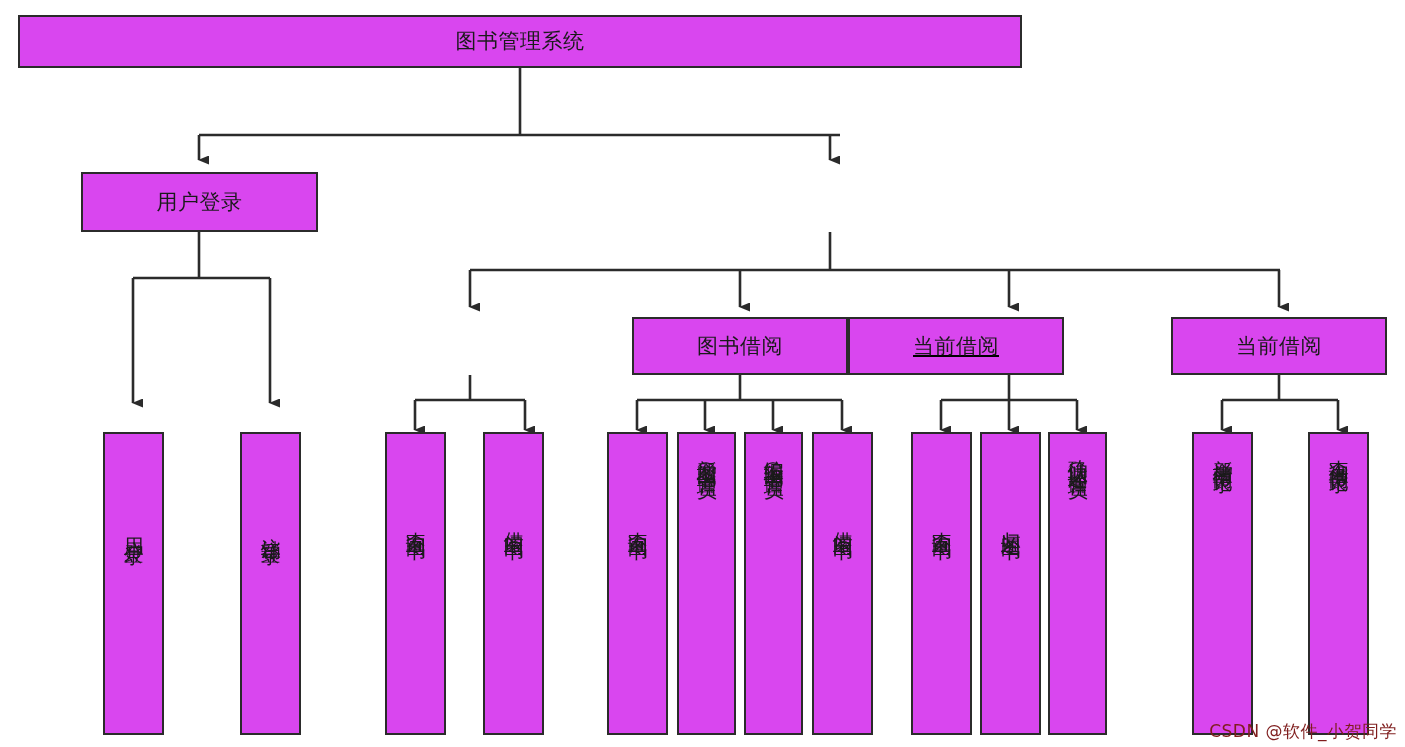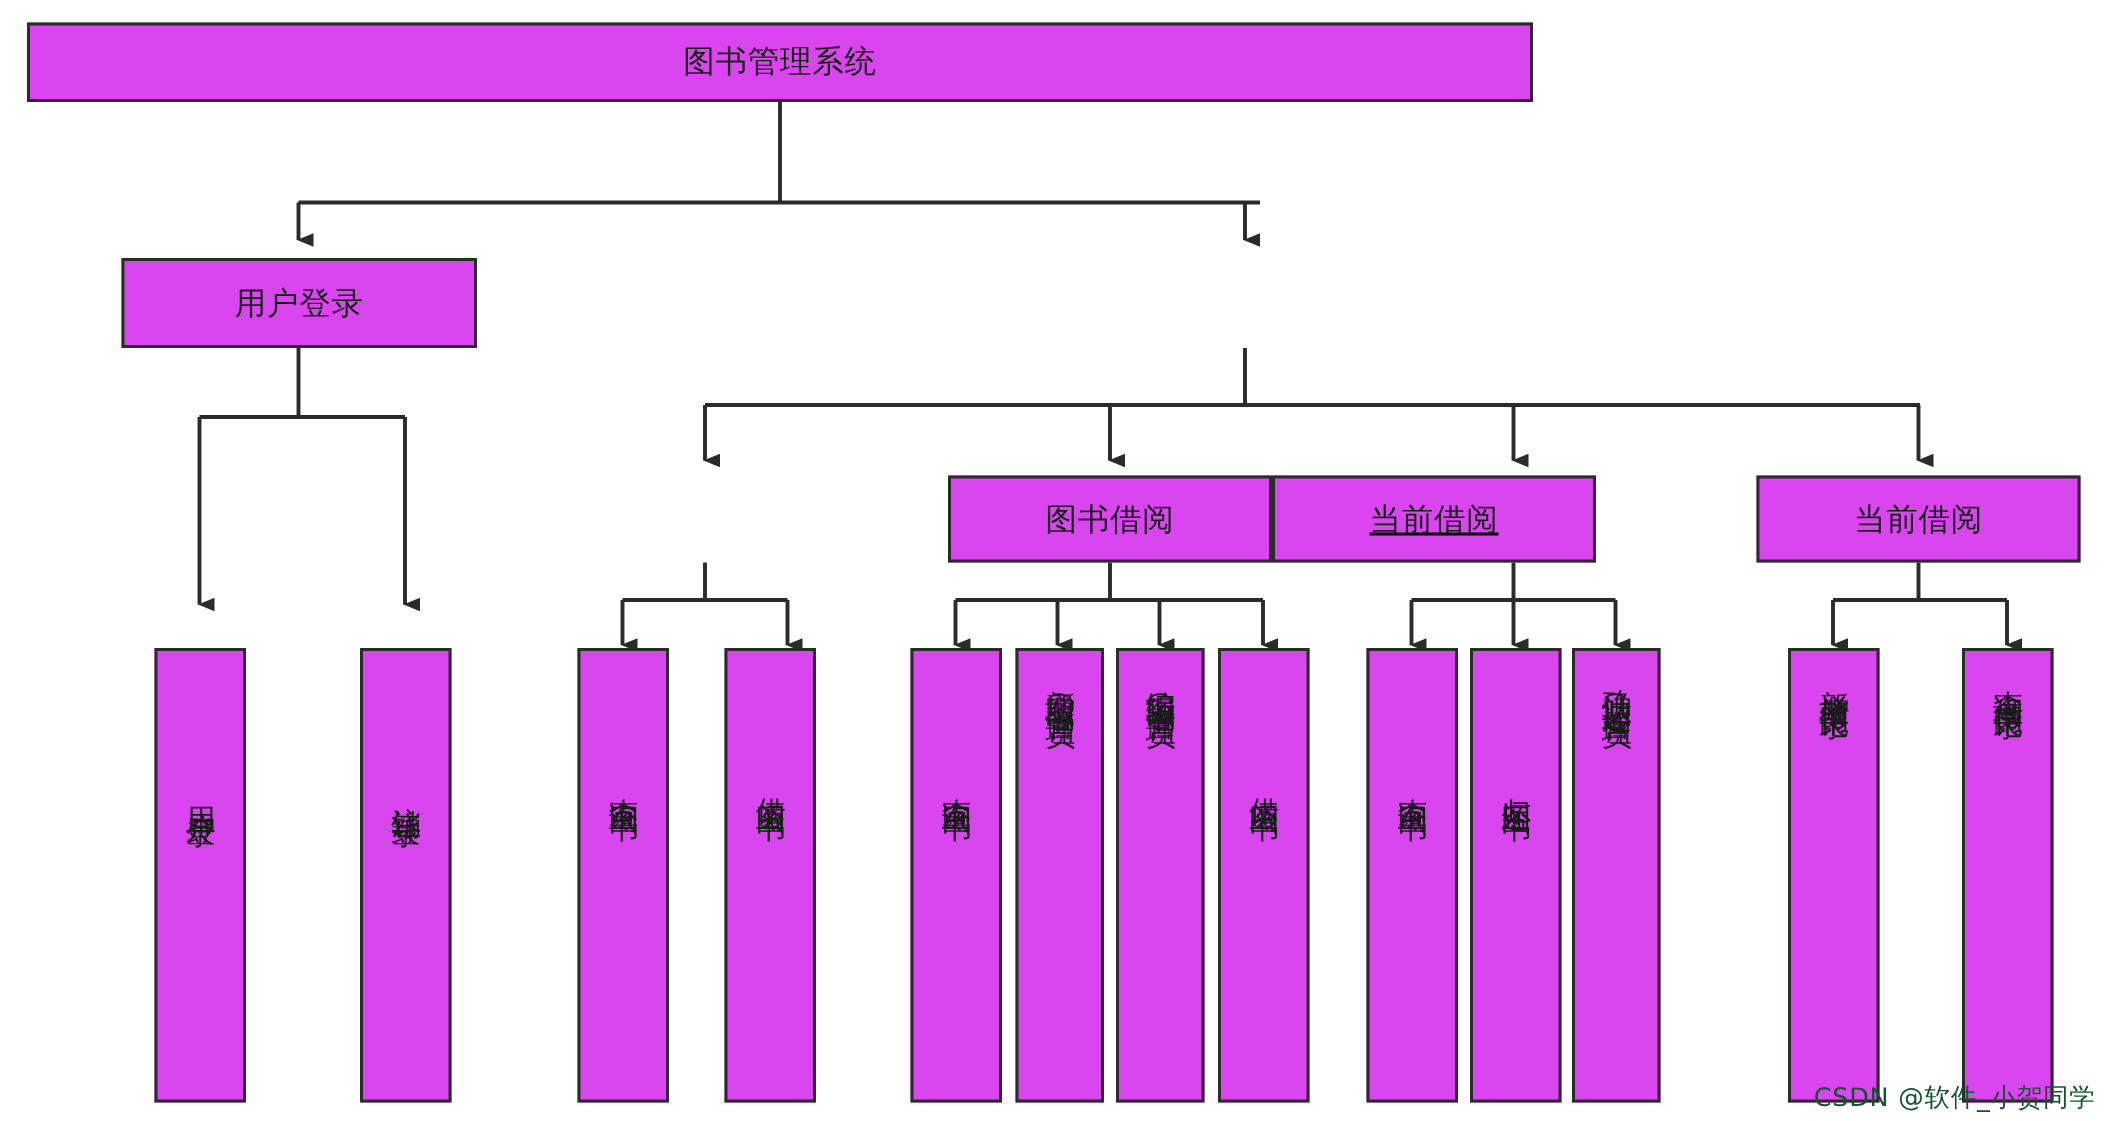--- a/index.html
+++ b/index.html
@@ -57,21 +57,21 @@
   .node.vertical.mid .node-label {
     margin-top: 78px;
   }
   .node.vertical.mid2 .node-label {
     margin-top: 72px;
   }
   .watermark {
     position: absolute;
     right: 8px;
     bottom: 4px;
-    color: #14532d;
+    color: #7f1d1d;
     font-size: 17px;
     letter-spacing: 0.5px;
     z-index: 5;
     white-space: nowrap;
   }
 </style>
 </head>
 <body>
 
 <div id="diagram-root">

